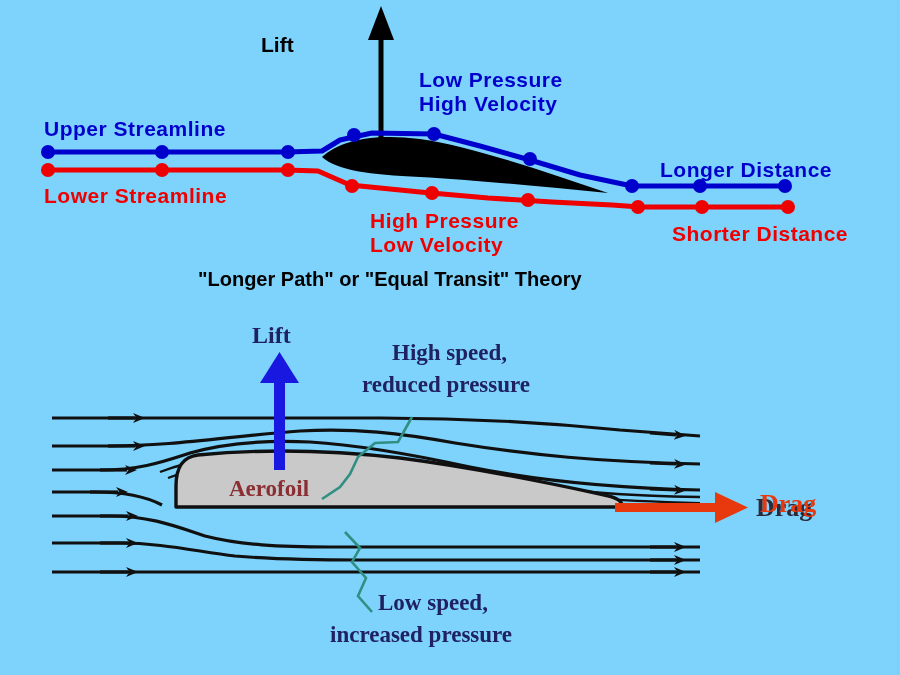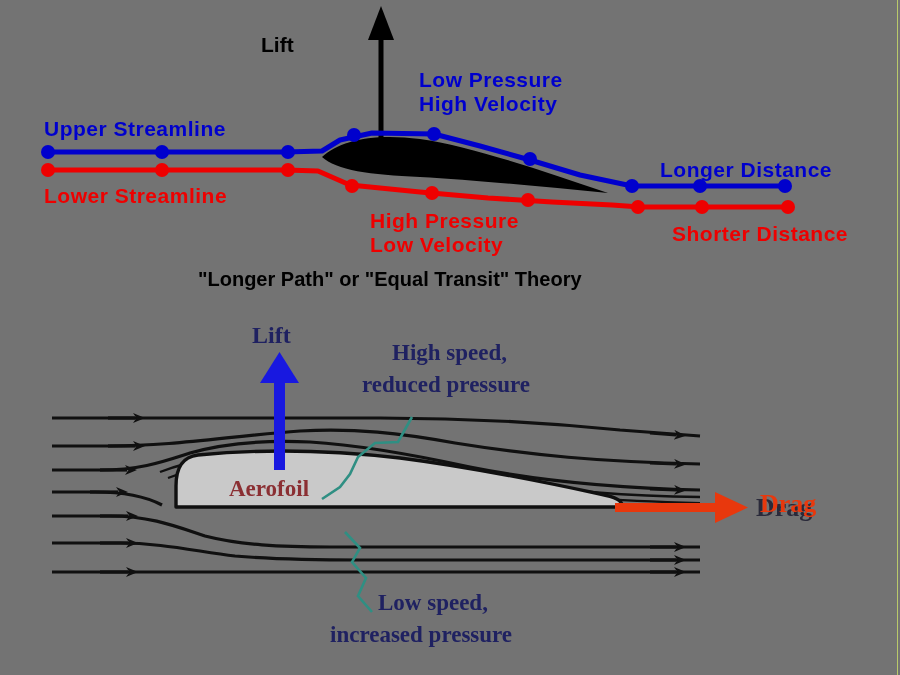--- a/index.html
+++ b/index.html
@@ -8,21 +8,21 @@
     padding: 0;
     background: #ffffff;
   }
   body {
     font-family: "Liberation Sans", sans-serif;
   }
   #page {
     position: relative;
     width: 900px;
     height: 675px;
-    background: #737373;
+    background: #7dd3fc;
     overflow: hidden;
   }
   #page .edge-line-right {
     position: absolute;
     top: 0;
     left: 897px;
     width: 1px;
     height: 675px;
     background: #b9c96a;
   }

